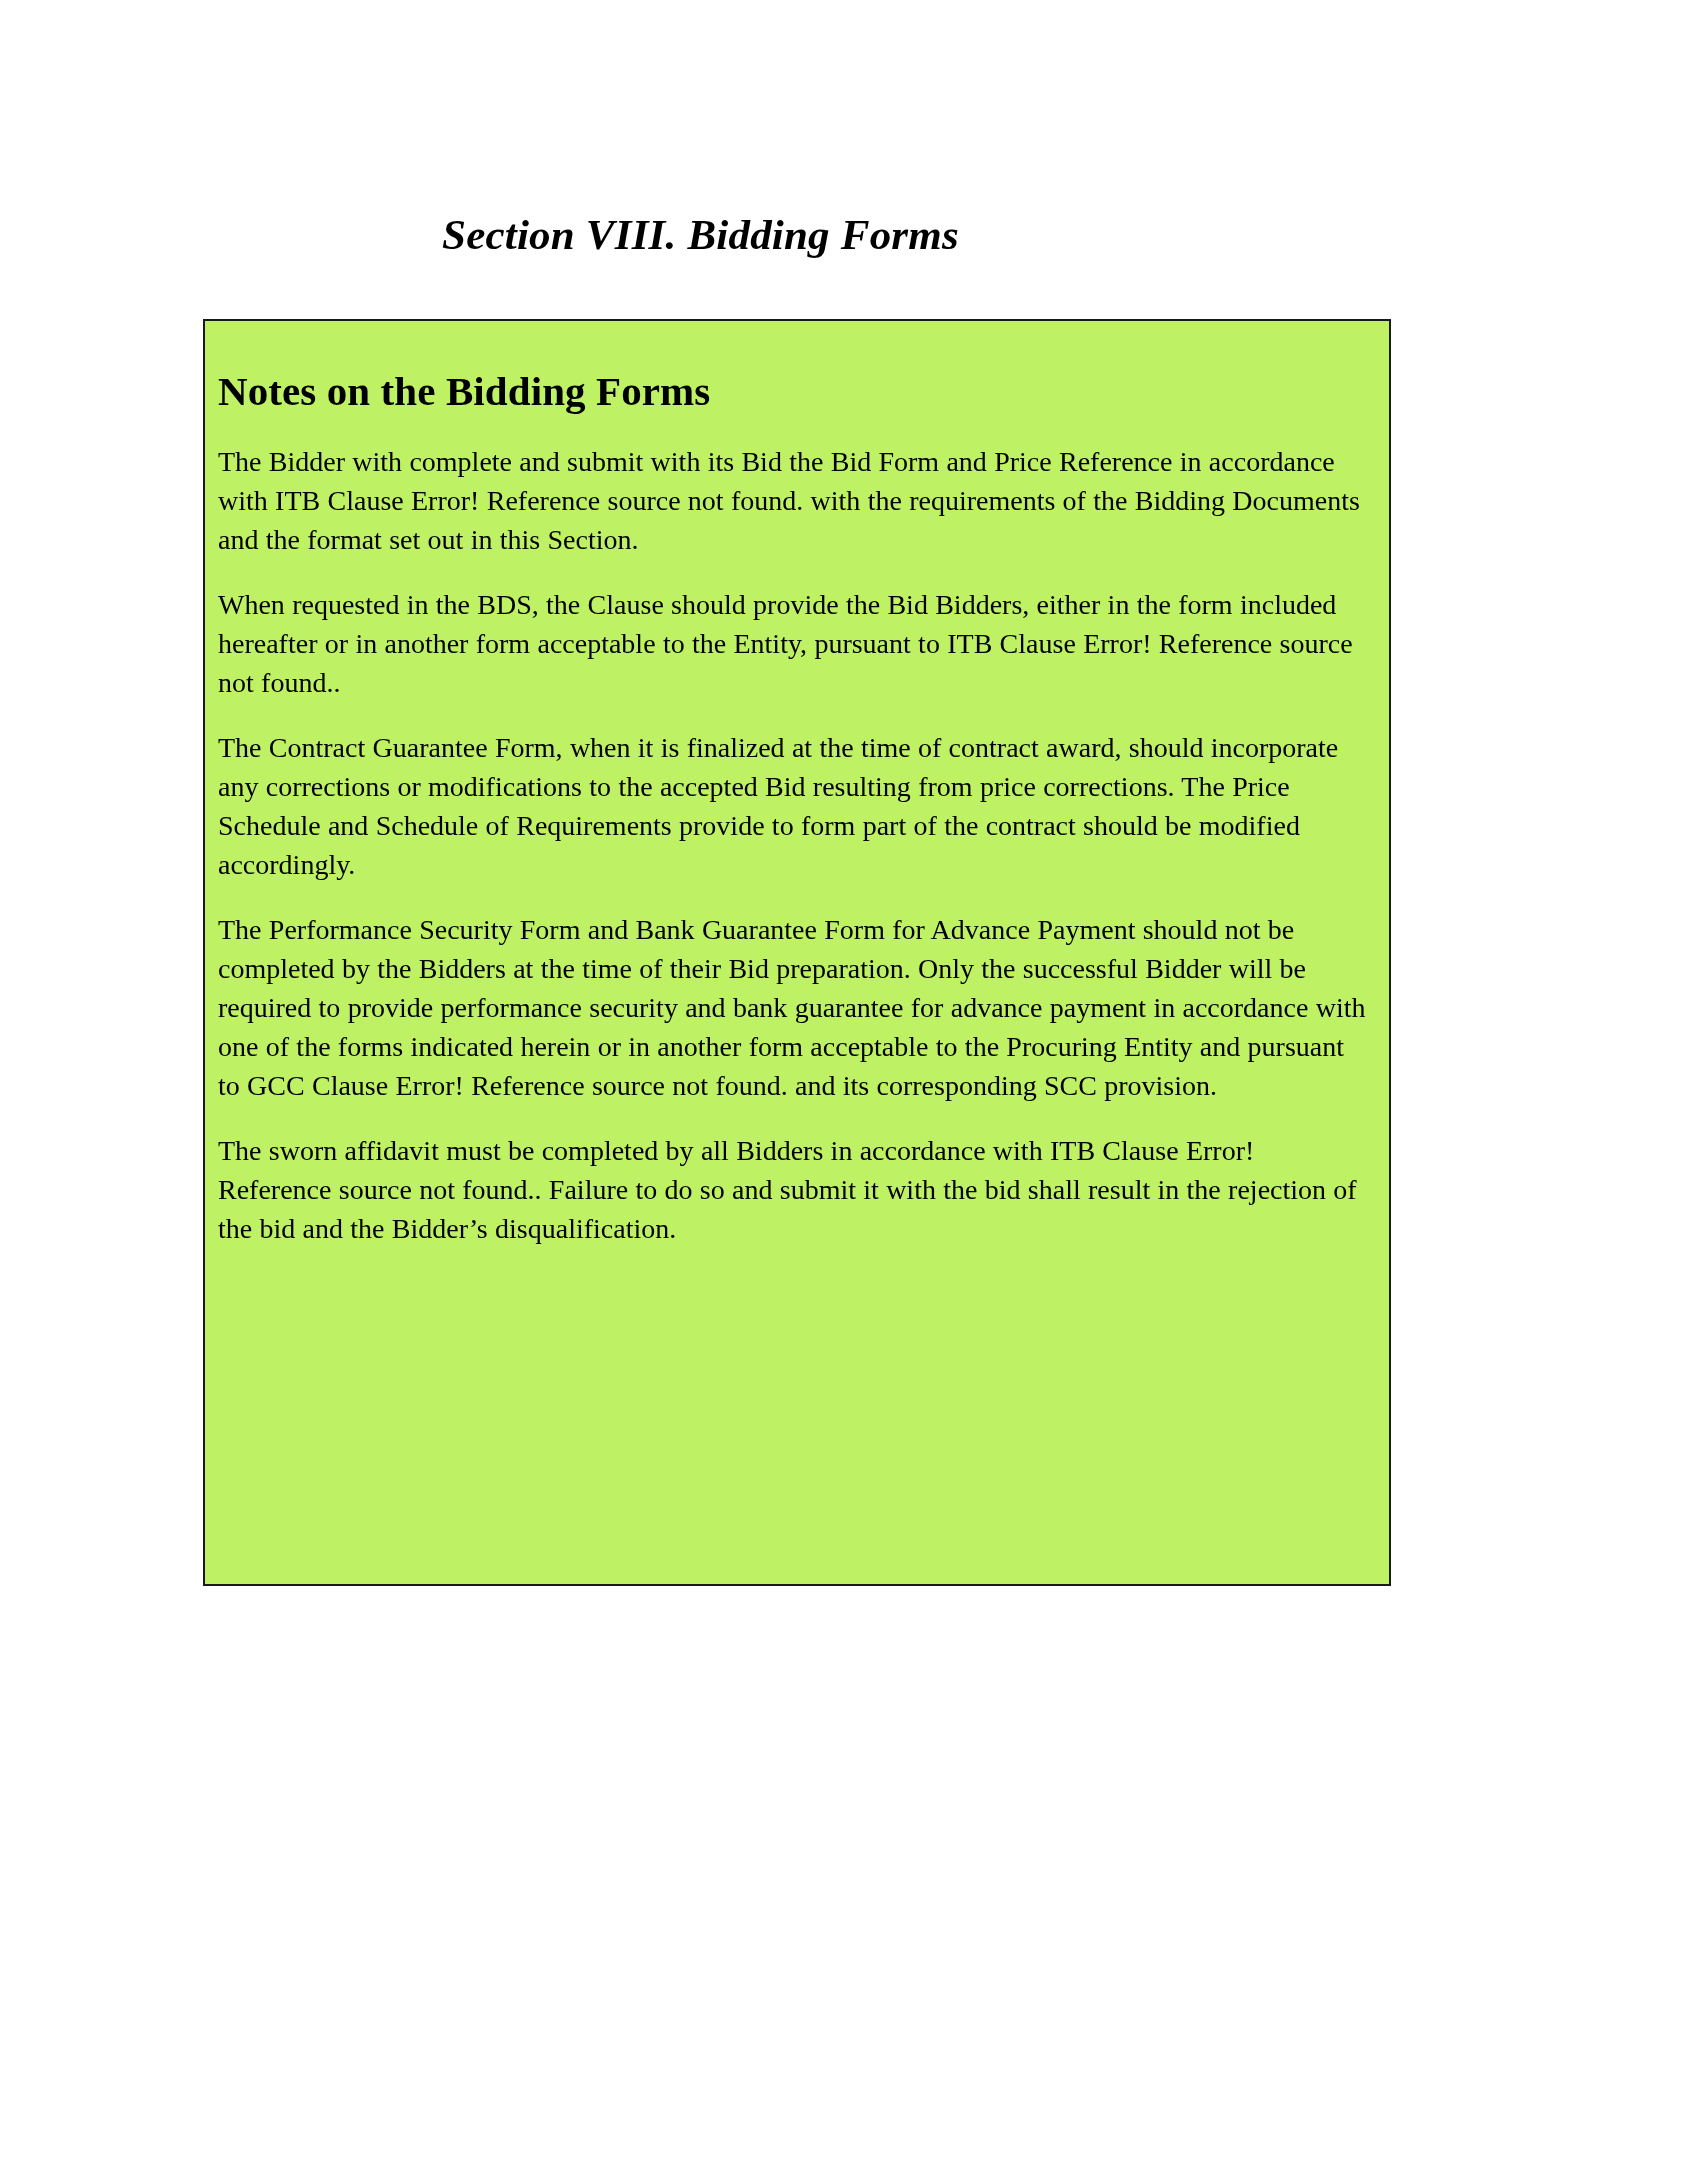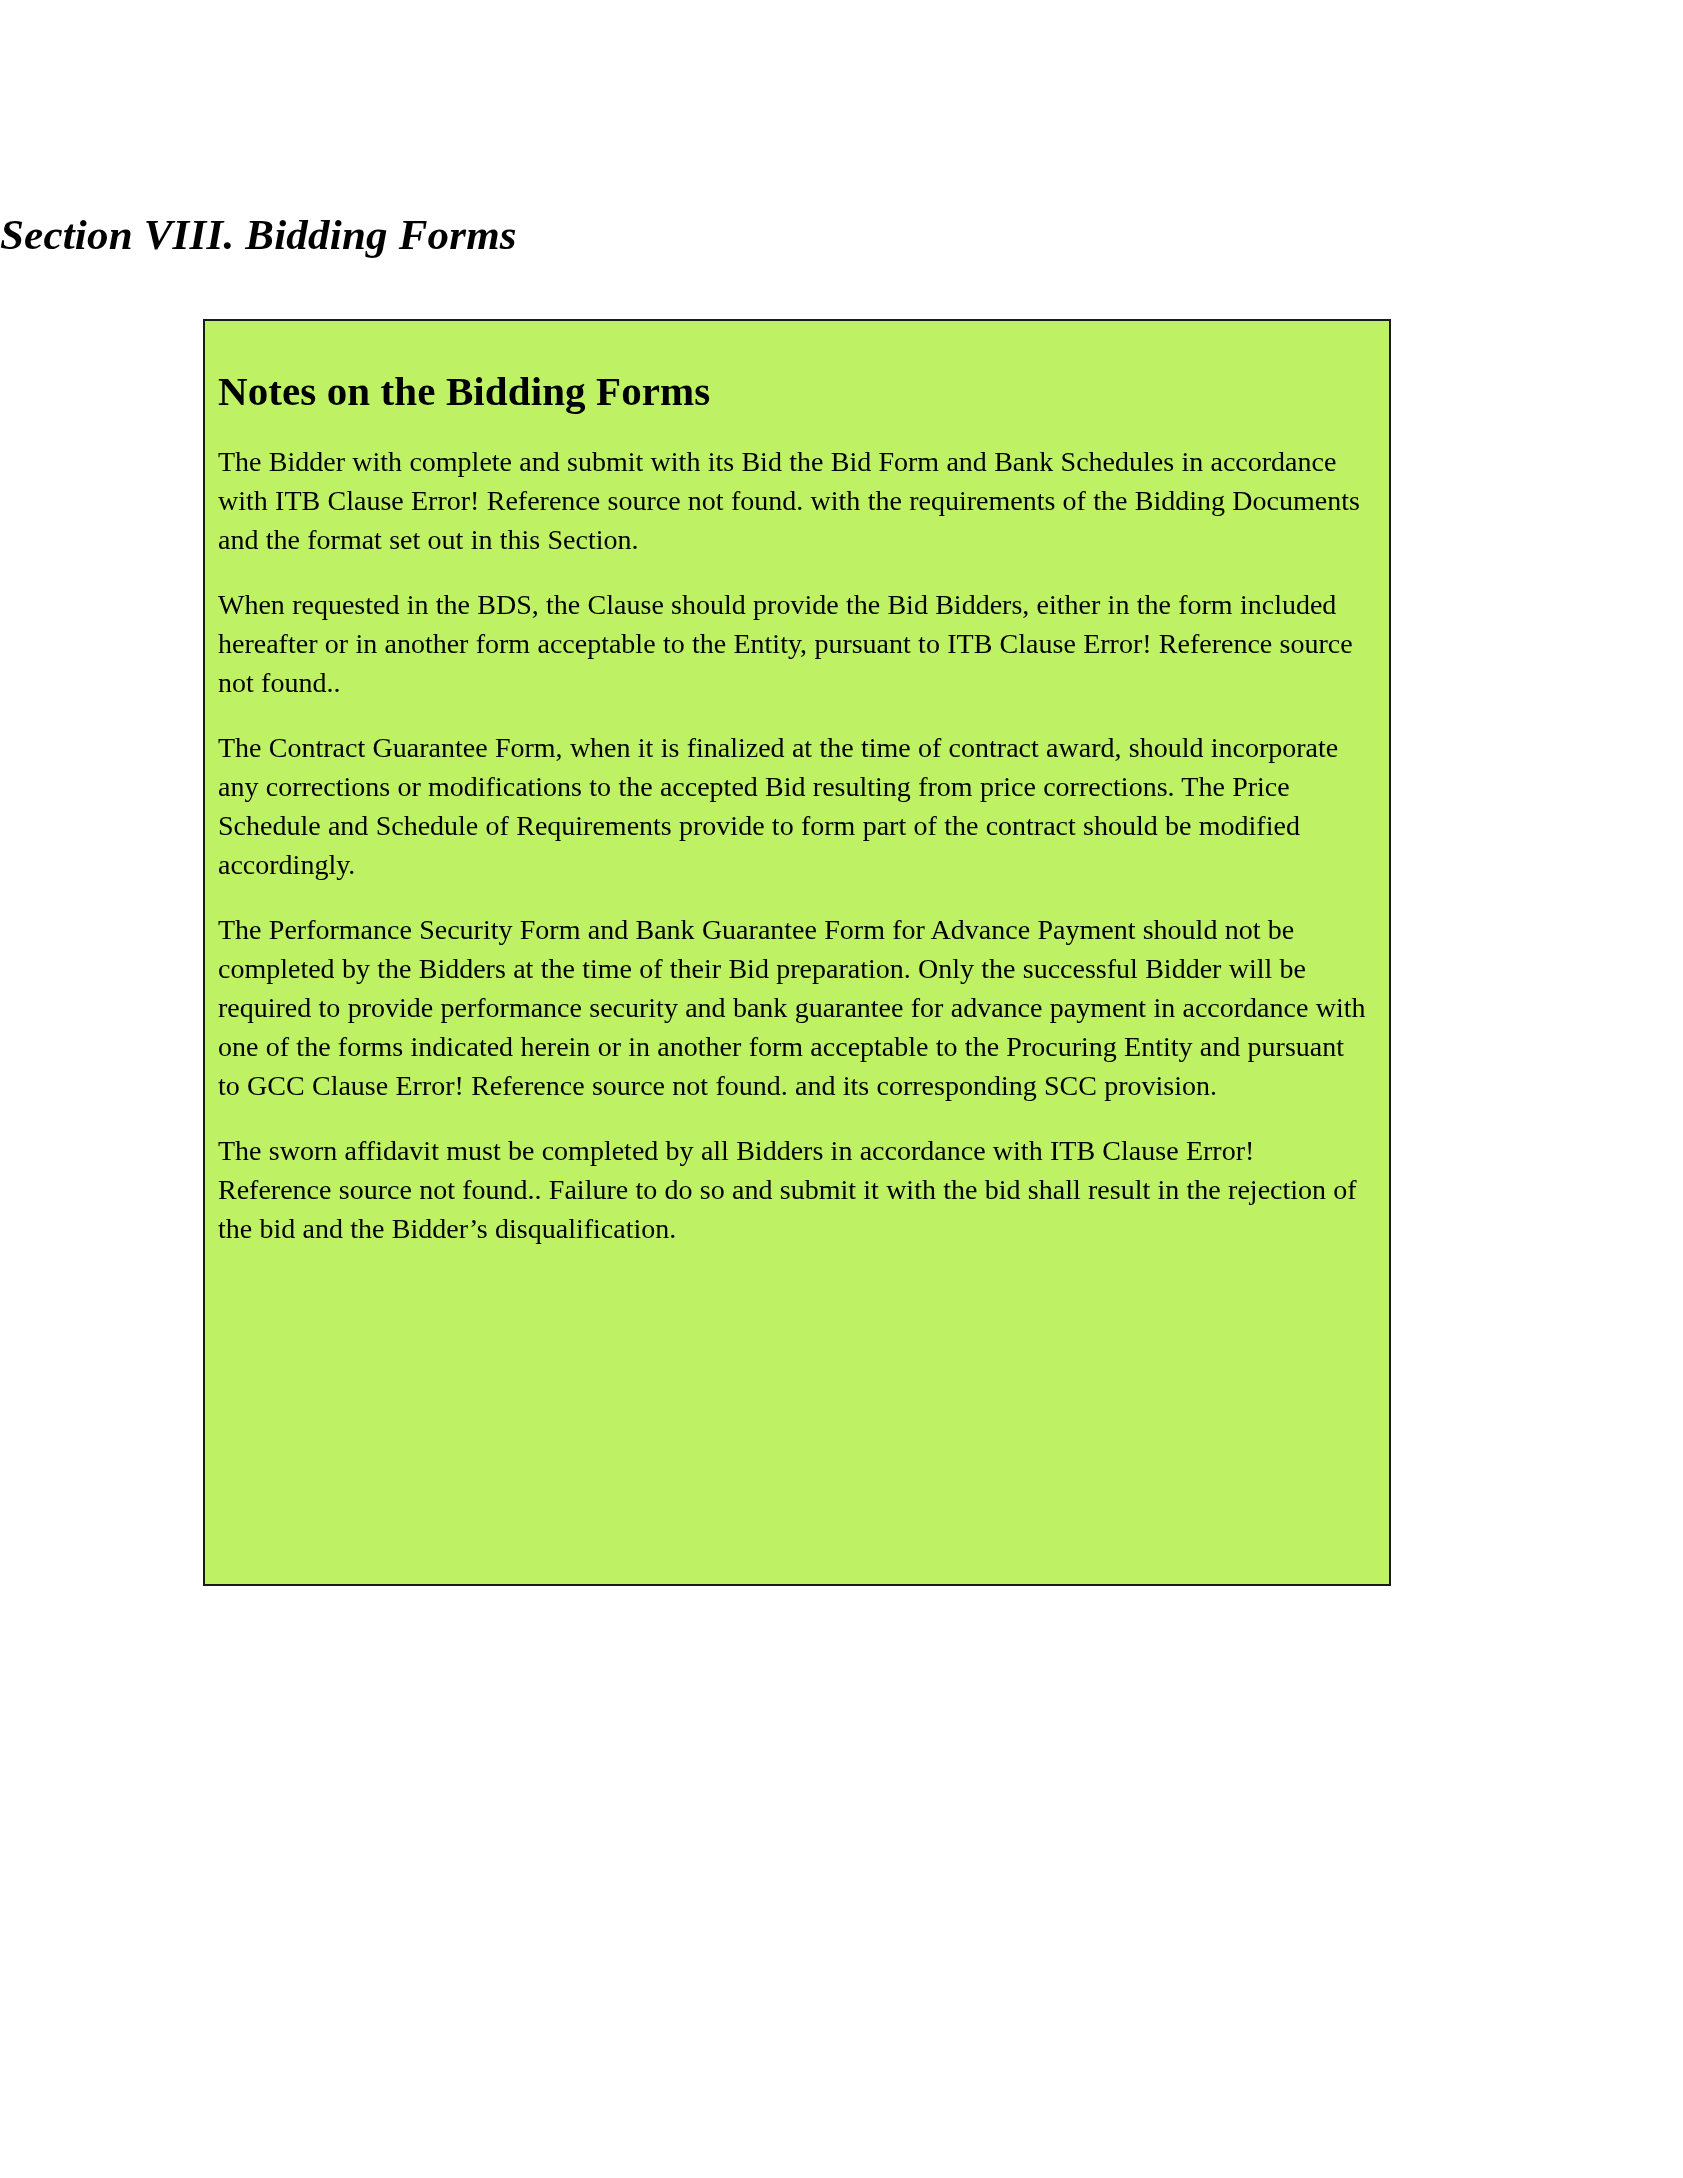--- a/index.html
+++ b/index.html
@@ -22,21 +22,21 @@
     height: 2178px;
     background: #ffffff;
   }
 
   
   .doc-title {
     position: absolute;
     left: 0;
     top: 210px;
     width: 1401px;
-    text-align: left;
+    text-align: center;
     font-weight: bold;
     font-style: italic;
     font-size: 43px;
     letter-spacing: 0.2px;
     line-height: 1.15;
     font-family: "Liberation Serif", "DejaVu Serif", serif;
   }
 
   
   .notes-box {
@@ -85,21 +85,21 @@
 <div class="page">
 
   <div class="doc-title">Section VIII. Bidding Forms</div>
 
   <div class="notes-box">
     <div class="notes-inner">
 
       <div class="notes-heading">Notes on the Bidding Forms</div>
 
       <div id="paragraphs-container">
-          <p class="note-para"><span>The Bidder with complete and submit with its Bid the </span><b>Bid Form</b><span> and </span><b>Bank Schedules</b><span> in accordance with </span><b>ITB</b><span> Clause </span><b>Error! Reference source not found.</b><span> with the requirements of the Bidding Documents and the format set out in this Section.</span></p>
+          <p class="note-para"><span>The Bidder with complete and submit with its Bid the </span><b>Bid Form</b><span> and </span><b>Price Reference</b><span> in accordance with </span><b>ITB</b><span> Clause </span><b>Error! Reference source not found.</b><span> with the requirements of the Bidding Documents and the format set out in this Section.</span></p>
           <p class="note-para"><span>When requested in the BDS, the Clause should provide the </span><b>Bid Bidders</b><span>, either in the form included hereafter or in another form acceptable to the Entity, pursuant to </span><b>ITB</b><span> Clause </span><b>Error! Reference source not found.</b><span>.</span></p>
           <p class="note-para"><span>The </span><b>Contract Guarantee Form</b><span>, when it is finalized at the time of contract award, should incorporate any corrections or modifications to the accepted Bid resulting from price corrections.  The Price Schedule and Schedule of Requirements provide to form part of the contract should be modified accordingly.</span></p>
           <p class="note-para"><span>The </span><b>Performance Security Form</b><span> and </span><b>Bank Guarantee Form for Advance Payment</b><span> should not be completed by the Bidders at the time of their Bid preparation.  Only the successful Bidder will be required to provide performance security and bank guarantee for advance payment in accordance with one of the forms indicated herein or in another form acceptable to the Procuring Entity and pursuant to </span><b>GCC</b><span> Clause </span><b>Error! Reference source not found.</b><span> and its corresponding SCC provision.</span></p>
           <p class="note-para"><span>The sworn affidavit must be completed by all Bidders in accordance with </span><b>ITB</b><span> Clause </span><b>Error! Reference source not found.</b><span>. Failure to do so and submit it with the bid shall result in the rejection of the bid and the Bidder’s disqualification.</span></p>
         </div>
 
     </div>
   </div>
 
 </div>

